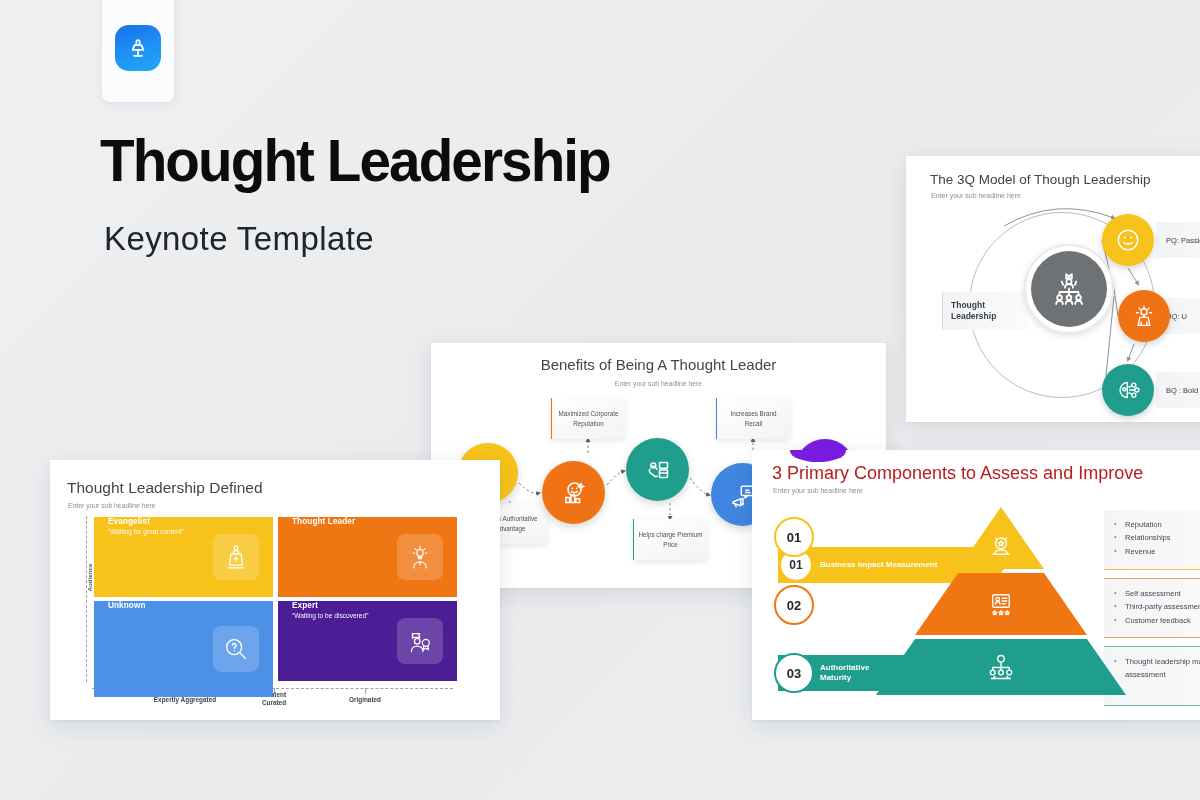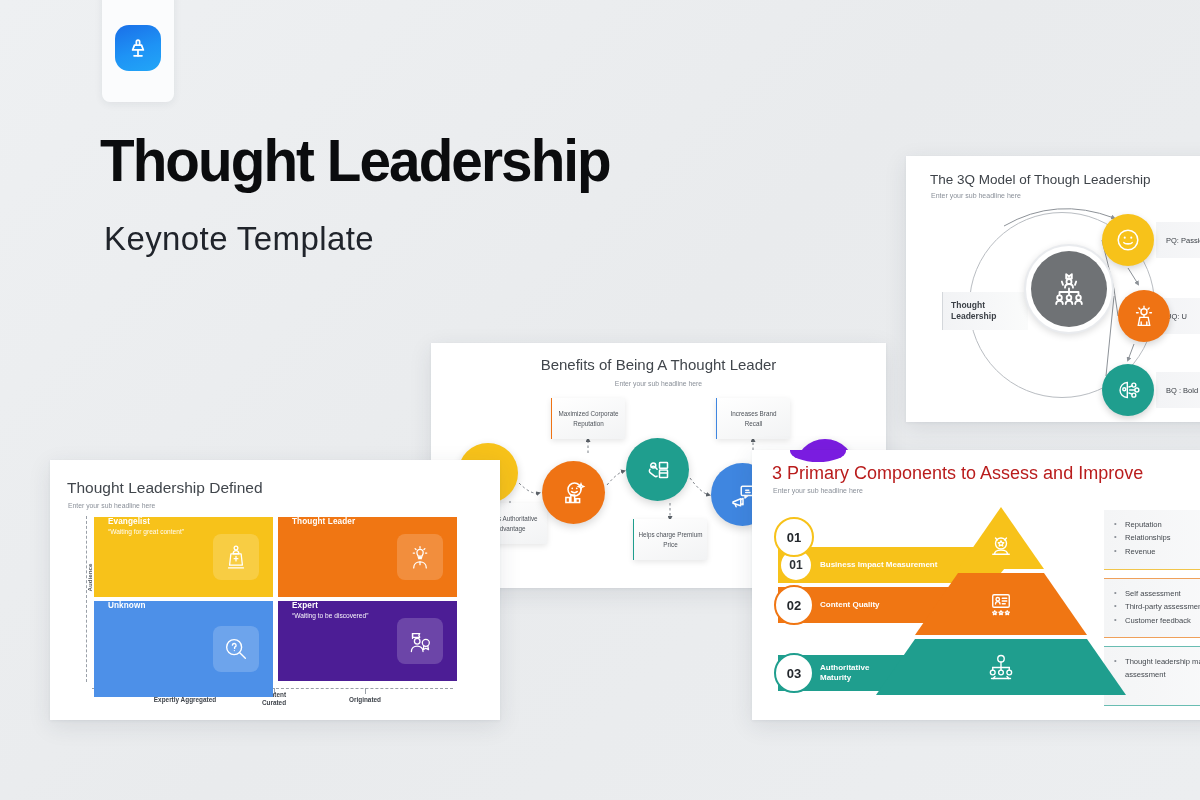--- a/index.html
+++ b/index.html
@@ -492,24 +492,20 @@
       <li>Customer feedback</li>
     </div>
     <div class="bullets u3">
       <li>Thought leadership maturity competency assessment</li>
     </div>
 
     <div class="band b1">
       <div class="b-num">01</div>
       <div class="b-txt">Business Impact Measurement</div>
     </div>
-    <div class="band b2">
-      <div class="b-num">02</div>
-      <div class="b-txt">Content Quality</div>
-    </div>
     <div class="band b3">
       <div class="b-num">03</div>
       <div class="b-txt">
         <span>Authoritative</span><br>
         <span>Maturity</span>
       </div>
     </div>
 
     <div class="pyr">
       <svg width="250" height="195" viewBox="0 0 250 195">

